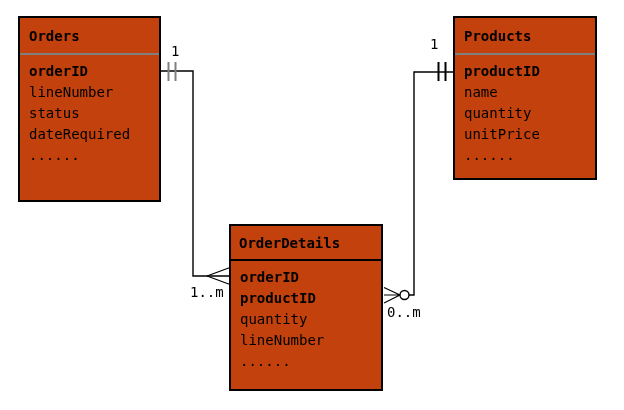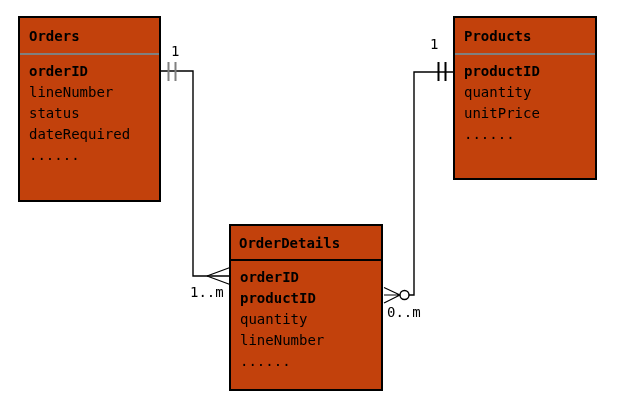--- a/index.html
+++ b/index.html
@@ -78,20 +78,21 @@
         <div class="field">status</div>
         <div class="field">dateRequired</div>
         <div class="field">......</div>
       </div>
   </div>
 
   <div class="entity" id="entity-products">
     <div class="entity-header">Products</div>
     <div class="entity-fields">
         <div class="field key">productID</div>
+        <div class="field">name</div>
         <div class="field">quantity</div>
         <div class="field">unitPrice</div>
         <div class="field">......</div>
       </div>
   </div>
 
   <div class="entity" id="entity-orderdetails">
     <div class="entity-header">OrderDetails</div>
     <div class="entity-fields">
         <div class="field key">orderID</div>

